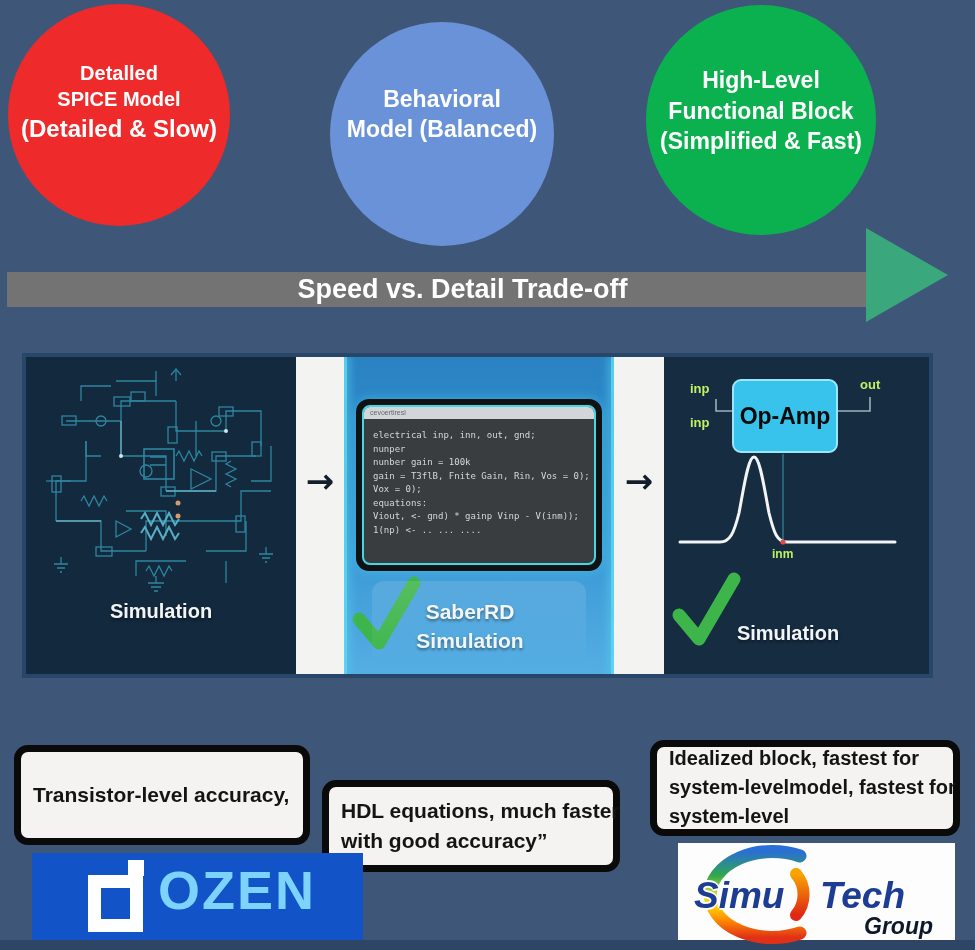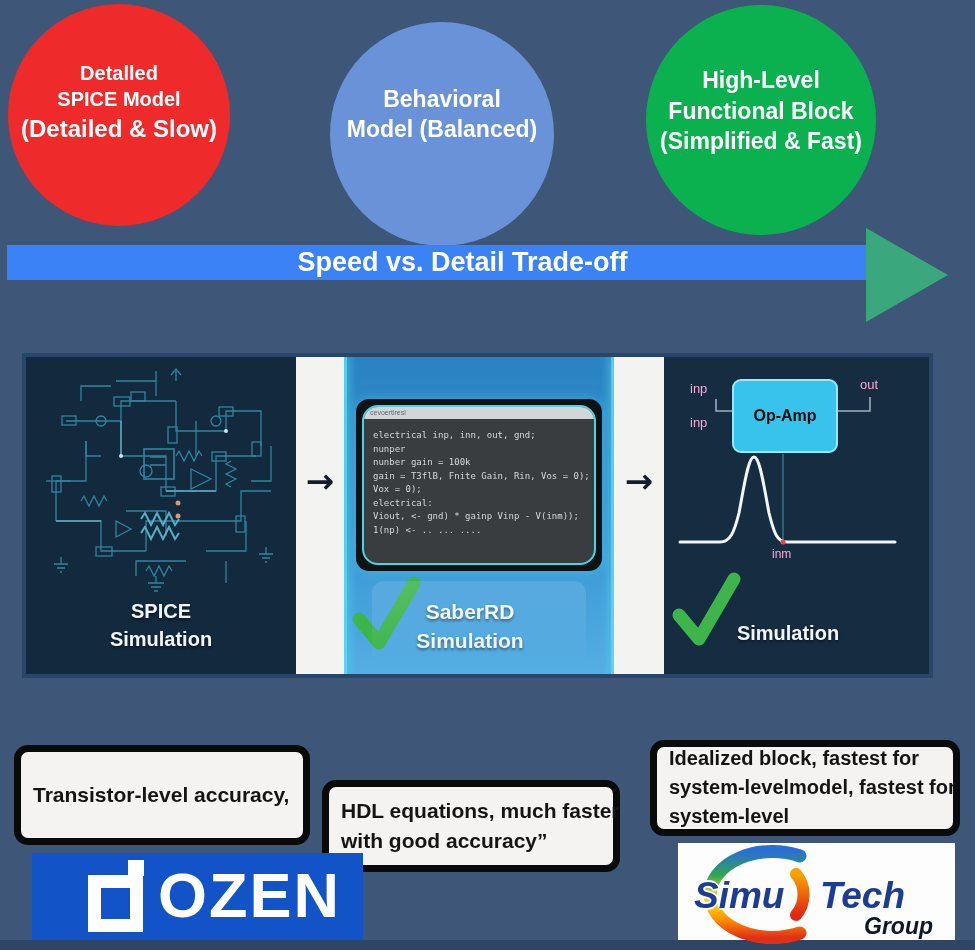--- a/index.html
+++ b/index.html
@@ -15,21 +15,21 @@
     color:#fff;font-weight:bold;line-height:1.32;
   }
   #circle-red{left:8px;top:4px;width:222px;height:222px;background:#ee2a2b;padding-bottom:26px;box-sizing:border-box;}
   #circle-blue{left:330px;top:22px;width:224px;height:224px;background:#6a92d8;padding-bottom:40px;box-sizing:border-box;}
   #circle-green{left:646px;top:5px;width:230px;height:230px;background:#0cb14f;padding-bottom:18px;box-sizing:border-box;}
   .c-line-s{font-size:20px;}
   .c-line-m{font-size:23px;}
   .c-line-l{font-size:24px;}
   
   #trade-shaft{
-    position:absolute;left:7px;top:245px;width:861px;height:35px;background:#3b82f6;
+    position:absolute;left:7px;top:272px;width:861px;height:35px;background:#737373;
     display:flex;align-items:center;justify-content:center;padding-left:50px;box-sizing:border-box;
   }
   #trade-shaft span{color:#fff;font-weight:bold;font-size:27px;white-space:nowrap;}
   #trade-head{
     position:absolute;left:866px;top:228px;width:0;height:0;
     border-left:82px solid #3aa87c;border-top:47px solid transparent;border-bottom:47px solid transparent;
   }
   
   #strip{
     position:absolute;left:22px;top:353px;width:911px;height:325px;
@@ -58,63 +58,63 @@
   #saber-caption{left:62px;top:240px;width:128px;font-size:21px;}
   #opamp-caption{left:64px;top:262px;width:120px;font-size:20px;}
   .check{position:absolute;}
   
   #code-window{
     position:absolute;left:12px;right:12px;top:42px;height:172px;
     background:#101214;border-radius:13px;padding:6px;box-sizing:border-box;
     box-shadow:0 0 12px rgba(70,215,240,.5);z-index:3;
   }
   #code-inner{
-    height:100%;border:2px solid #45d6e6;border-radius:16px;background:#3a3d3f;
+    height:100%;border:2px solid #45d6e6;border-radius:8px;background:#3a3d3f;
     overflow:hidden;display:flex;flex-direction:column;box-sizing:border-box;
   }
   #code-titlebar{
     height:12px;flex:0 0 12px;background:#d2d6d8;color:#63686c;
     font-size:7px;line-height:12px;padding:0 6px;border-radius:5px 5px 0 0;
   }
   #code-body{
     flex:1;padding:10px 9px 0;color:#d4d8da;
     font-family:"DejaVu Sans Mono",monospace;font-size:9px;line-height:13.5px;white-space:nowrap;
   }
   #code-reflection{
     position:absolute;left:28px;right:28px;top:224px;height:84px;border-radius:12px;
     background:linear-gradient(180deg,rgba(255,255,255,.12),rgba(255,255,255,0));z-index:1;
   }
   
   #opamp-block{
     position:absolute;left:68px;top:22px;width:106px;height:74px;
     background:#38c3ec;border:2px solid #9be7fa;border-radius:9px;box-sizing:border-box;
     display:flex;align-items:center;justify-content:center;
-    color:#0a0a0a;font-weight:bold;font-size:16px;z-index:2;
-  }
-  .pin-label{position:absolute;color:#f9a8d4;font-weight:normal;font-size:13px;z-index:2;}
+    color:#0a0a0a;font-weight:bold;font-size:23px;z-index:2;
+  }
+  .pin-label{position:absolute;color:#bef264;font-weight:bold;font-size:13px;z-index:2;}
   #pin-inp-top{left:26px;top:24px;}
   #pin-inp-bottom{left:26px;top:58px;}
   #pin-out{left:196px;top:20px;}
   #pin-inm{left:108px;top:190px;font-size:12px;}
   
   .note{
     position:absolute;background:#f4f3f1;border:7px solid #0a0a0a;border-radius:14px;
     box-sizing:border-box;color:#141414;font-weight:bold;
     display:flex;flex-direction:column;justify-content:center;padding:4px 12px;
   }
   .note div{white-space:nowrap;line-height:1.45;}
   #note-1{left:14px;top:745px;width:296px;height:100px;font-size:21px;}
   #note-2{left:322px;top:753px;width:298px;height:92px;font-size:21px;margin-top:27px;}
   #note-3{left:650px;top:740px;width:310px;height:96px;font-size:20px;padding-top:2px;}
   
   #ozen-logo{position:absolute;left:32px;top:853px;width:331px;height:87px;background:#1254c8;}
   #ozen-ring{position:absolute;left:56px;top:22px;width:29px;height:31px;border:13px solid #fff;}
   #ozen-dot{position:absolute;left:96px;top:7px;width:16px;height:16px;background:#fff;}
   #ozen-word{
-    position:absolute;left:126px;top:6px;color:#ffffff;font-size:63px;font-weight:bold;
+    position:absolute;left:126px;top:6px;color:#7dd3fc;font-size:54px;font-weight:bold;
     letter-spacing:2px;font-family:"Liberation Sans",sans-serif;
   }
   #simutech-logo{position:absolute;left:678px;top:843px;width:277px;height:103px;background:#fdfdfd;}
   .st-word{
     position:absolute;color:#1d3d94;font-weight:bold;font-style:italic;font-size:37px;
     text-shadow:-2px 0 0 #fdfdfd,2px 0 0 #fdfdfd,0 -2px 0 #fdfdfd,0 2px 0 #fdfdfd;z-index:2;
   }
   #st-word1{left:16px;top:32px;}
   #st-word2{left:142px;top:32px;}
   #st-group{
@@ -209,21 +209,20 @@
           <path d="M95 60 V95"></path>
             <path d="M140 130 H190"></path>
             <path d="M30 160 H75"></path>
         </g>
         <circle cx="152" cy="142" r="2.5" fill="#d99a6e"></circle>
         <circle cx="152" cy="155" r="2.5" fill="#d99a6e"></circle>
         <circle cx="200" cy="70" r="2" fill="#cfe6ee"></circle>
         <circle cx="95" cy="95" r="2" fill="#cfe6ee"></circle>
       </svg>
       <div class="caption" id="spice-caption">
-        <div>SPICE</div>
         <div>Simulation</div>
       </div>
     </div>
 
     <div class="gap" id="gap1">
       <span class="arr">→</span>
     </div>
 
     <div class="panel" id="panel-saber">
       <div class="edge-glow" style="left:0;"></div>
@@ -231,21 +230,21 @@
       <div id="code-reflection"></div>
       <div id="code-window">
         <div id="code-inner">
           <div id="code-titlebar">cevoertiresl</div>
           <div id="code-body">
             <div>electrical inp, inn, out, gnd;</div>
             <div>nunper</div>
             <div>nunber gain = 100k</div>
             <div>gain = T3flB, Fnite Gain, Rin, Vos = 0);</div>
             <div>Vox = 0);</div>
-            <div>electrical:</div>
+            <div>equations:</div>
             <div>Viout, &lt;- gnd) * gainp Vinp - V(inm));</div>
             <div>1(np) &lt;- .. ... ....</div>
           </div>
         </div>
       </div>
       <svg class="check" style="left:6px;top:216px;" width="74" height="84" viewBox="0 0 74 84">
         <polyline points="9,46 29,70 64,10" fill="none" stroke="#3eb54b" stroke-width="13" stroke-linecap="round" stroke-linejoin="round"></polyline>
       </svg>
       <div class="caption" id="saber-caption">
         <div>SaberRD</div>

